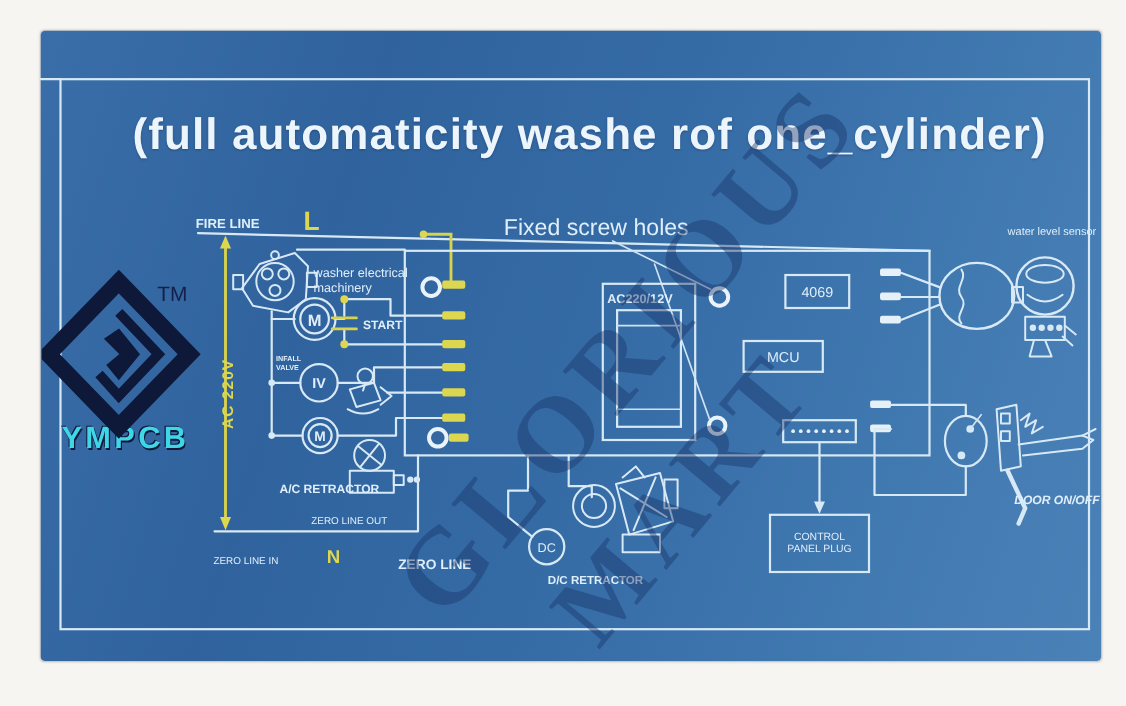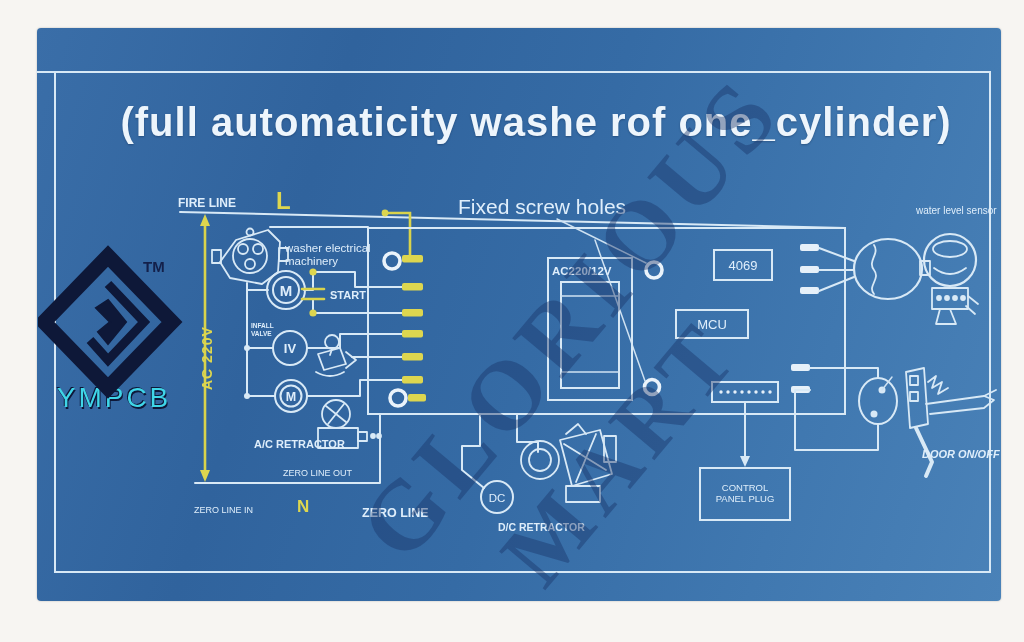--- a/index.html
+++ b/index.html
@@ -34,24 +34,24 @@
   .box{stroke:#d8e9f6;stroke-width:2;fill:none;}
   .yellow-text{fill:#ddd64f;font-weight:bold;}
   #watermark1,#watermark2{
     position:absolute;z-index:5;pointer-events:none;
     font-family:"Liberation Serif", serif;font-weight:bold;
     color:rgba(23,50,102,.42);white-space:nowrap;letter-spacing:8px;
   }
   #watermark1{left:250px;top:262px;width:640px;font-size:98px;transform:rotate(-50deg);text-align:center;}
   #watermark2{left:430px;top:400px;width:380px;font-size:92px;transform:rotate(-50deg);text-align:center;}
   #logo{position:absolute;left:38px;top:240px;width:150px;height:190px;z-index:4;}
-  #logo .tm{position:absolute;left:105px;top:18px;font-size:15px;font-weight:bold;color:#13204a;}
+  #logo .tm{position:absolute;left:105px;top:18px;font-size:19px;font-weight:normal;color:#13204a;}
   #logo .brand{
     position:absolute;left:6px;top:142px;width:140px;text-align:center;
-    font-size:28px;font-weight:normal;color:#3fd6e8;letter-spacing:3px;
+    font-size:28px;font-weight:bold;color:#3fd6e8;letter-spacing:3px;
     text-shadow:1px 2px 0 #0e1838, -1px -1px 0 #0e1838;
   }
 </style>
 </head>
 <body>
 
 <div id="panel"></div>
 
 <div id="title">(full automaticity washe rof one_cylinder)</div>
 

